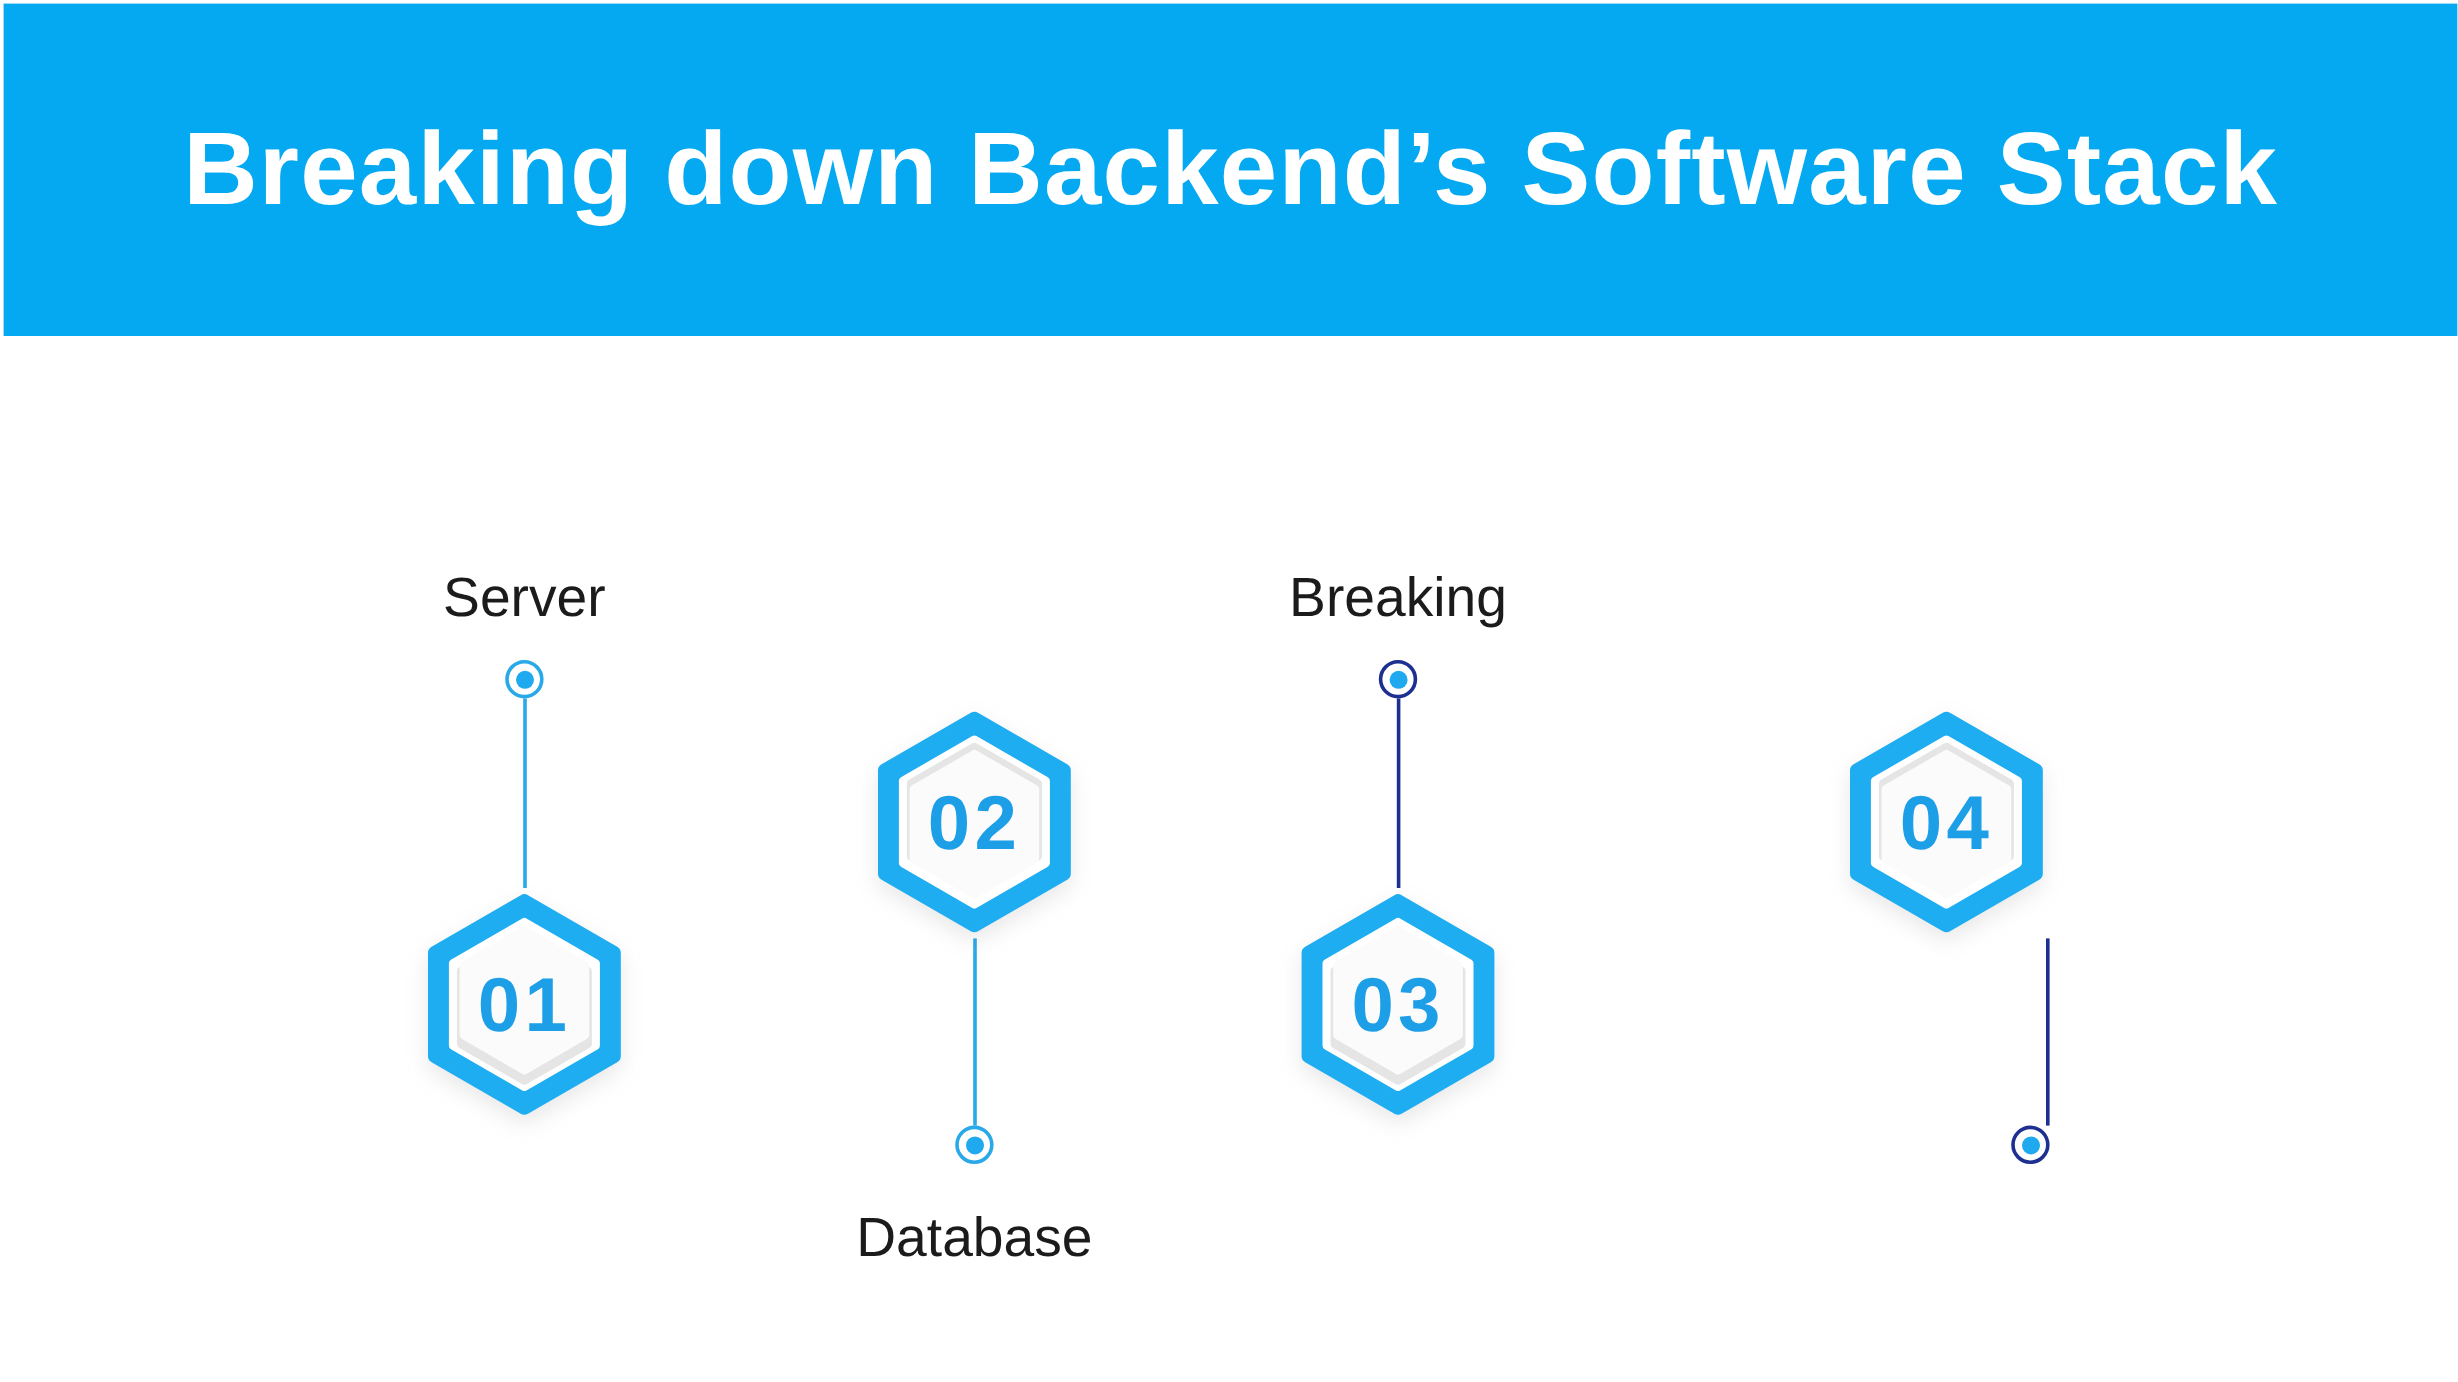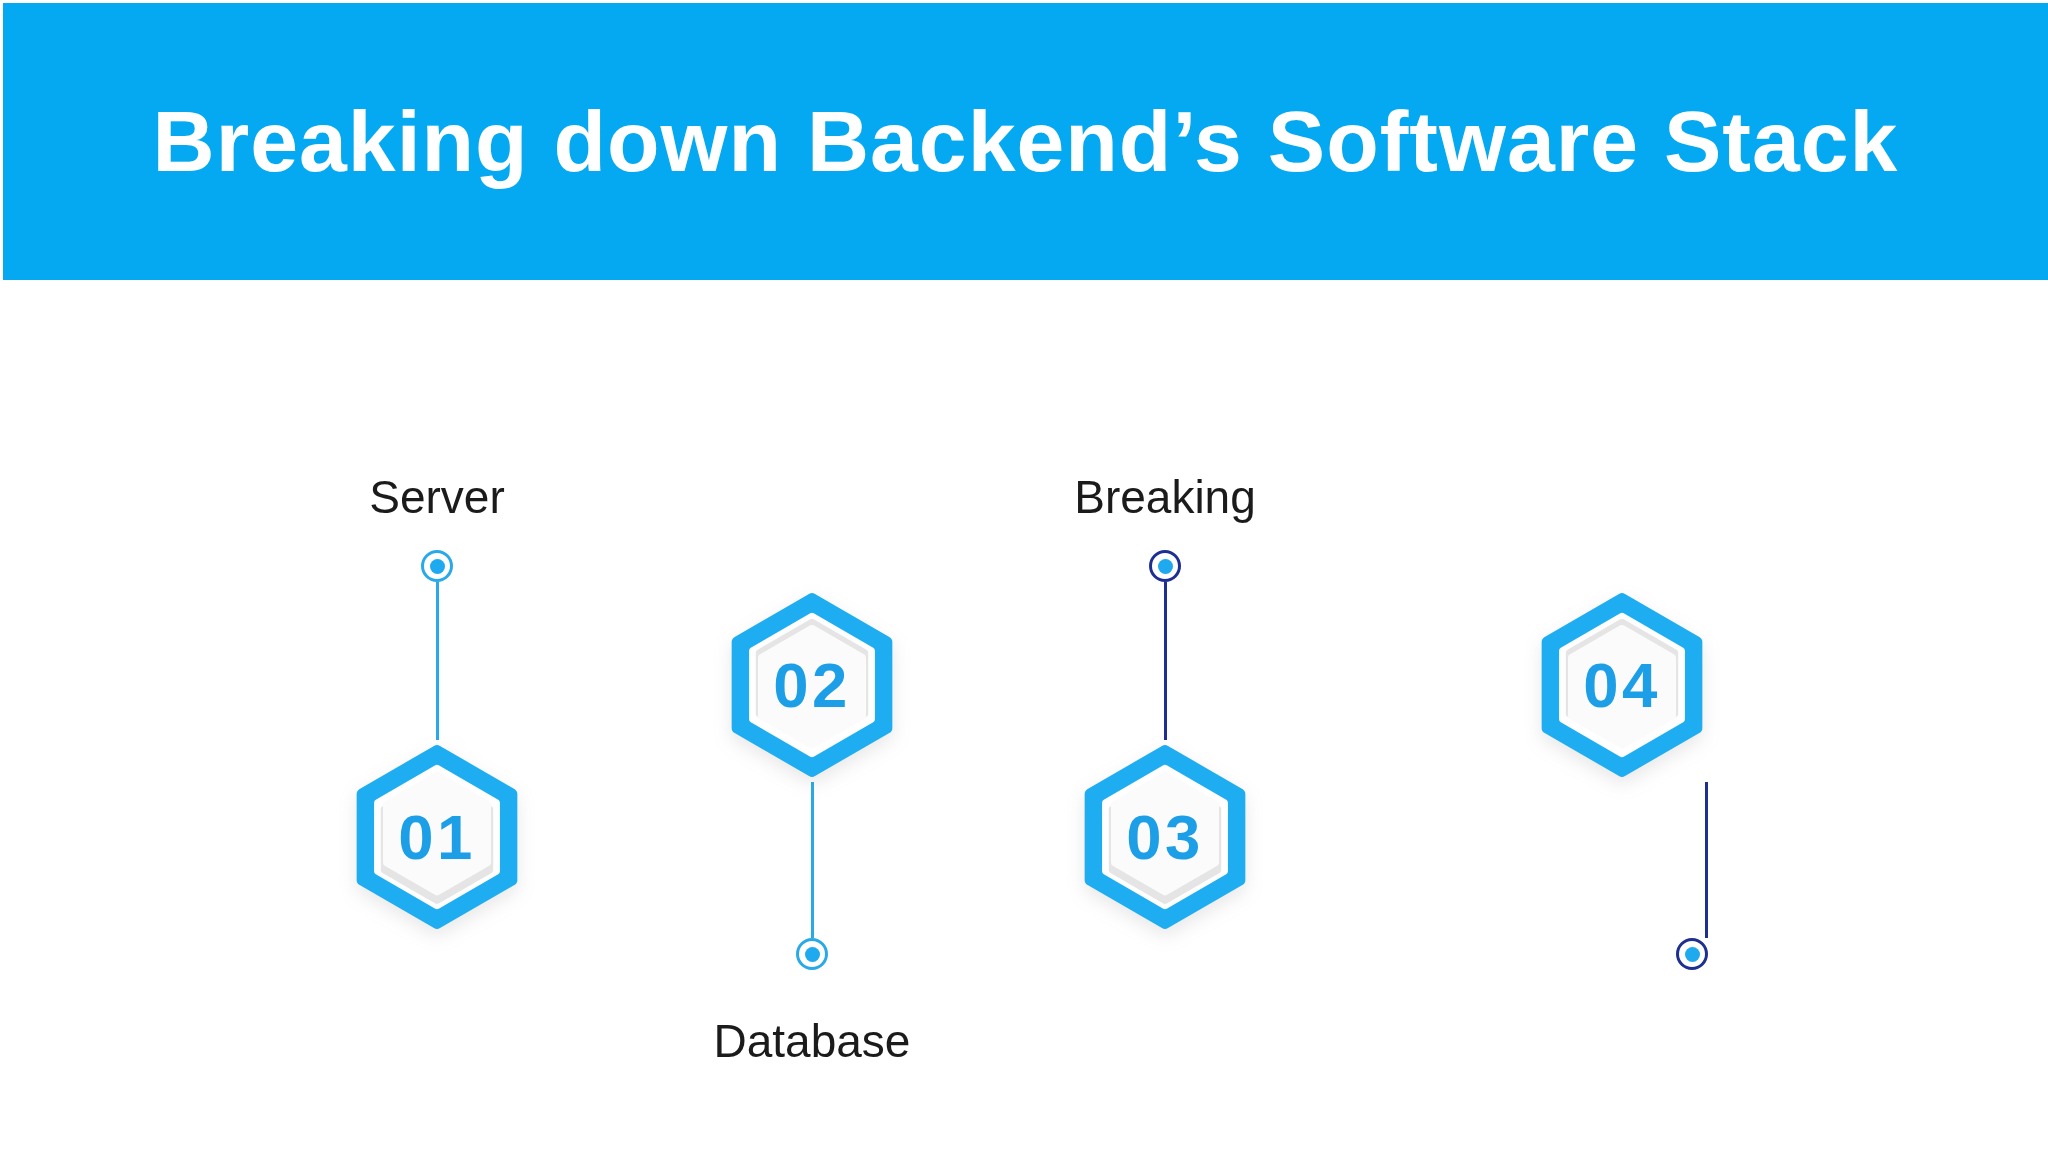--- a/index.html
+++ b/index.html
@@ -55,21 +55,21 @@
   .col-4{left:1348px;top:588px;align-items:flex-end;}
 
   .step-label{
     font-size:46px;
     color:var(--label-text);
     line-height:50px;
     height:50px;
     white-space:nowrap;
   }
   .variant-a .step-label{margin-bottom:28px;margin-top:32px;}
-  .variant-b .step-label{margin-top:46px;}
+  .variant-b .step-label{margin-top:36px;}
 
   .node-dot{
     width:32px;height:32px;
     border-radius:50%;
     background:#ffffff;
     border:3px solid var(--accent);
     display:flex;align-items:center;justify-content:center;
     flex:0 0 auto;
   }
   .dot-core{

